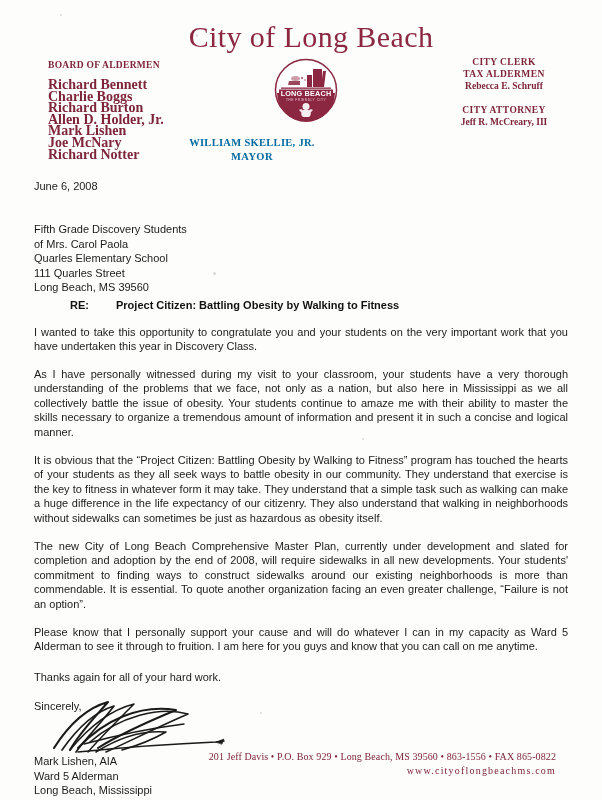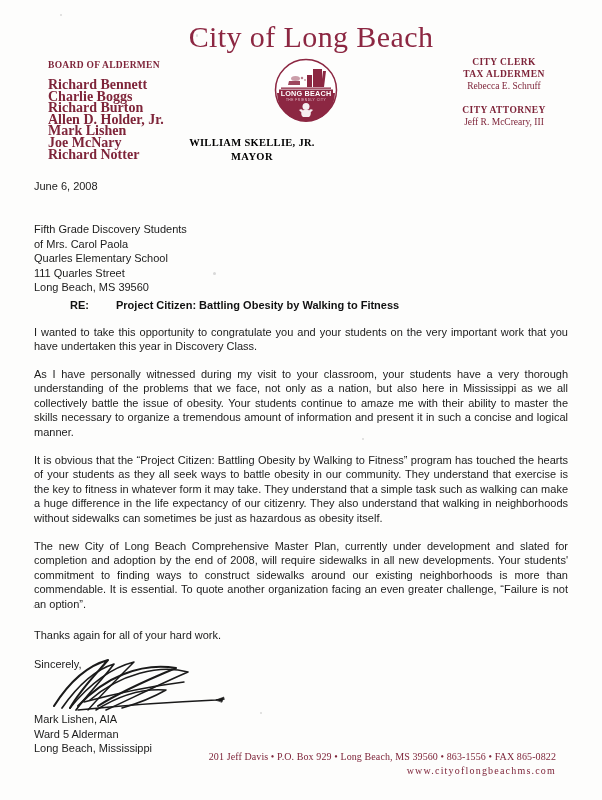--- a/index.html
+++ b/index.html
@@ -72,39 +72,40 @@
     font-size: 9.5px;
     font-weight: bold;
     letter-spacing: 0.4px;
     line-height: 12px;
     white-space: nowrap;
   }
   .right-name {
     font-size: 9.5px;
     line-height: 13px;
     white-space: nowrap;
+    font-weight: bold;
   }
   .right-gap { height: 11px; }
 
   
   .seal-wrap {
     position: absolute;
     top: 58px;
     left: 50%;
     transform: translateX(-50%);
     width: 64px;
     height: 64px;
   }
   .mayor-block {
     position: absolute;
     top: 136px;
     left: 0;
     width: 484px;
     text-align: center;
-    color: #000000;
+    color: #0369a1;
     font-family: "Liberation Serif", serif;
   }
   .mayor-name {
     font-size: 10.5px;
     font-weight: bold;
     letter-spacing: 0.3px;
     line-height: 14px;
     white-space: nowrap;
   }
   .mayor-role {
@@ -288,20 +289,21 @@
     </div>
 
     <div class="re-row">
       <span class="re-label">RE:</span><span>Project Citizen:  Battling Obesity by Walking to Fitness</span>
     </div>
 
     <p class="para">I wanted to take this opportunity to congratulate you and your students on the very important work that you have undertaken this year in Discovery Class.</p>
     <p class="para">As I have personally witnessed during my visit to your classroom, your students have a very thorough understanding of the problems that we face, not only as a nation, but also here in Mississippi as we all collectively battle the issue of obesity.    Your students continue to amaze me with their ability to master the skills necessary to organize a tremendous amount of information and present it in such a concise and logical manner.</p>
     <p class="para">It is obvious that the “Project Citizen:  Battling Obesity by Walking to Fitness” program has touched the hearts of your students as they all seek ways to battle obesity in our community.  They understand that exercise is the key to fitness in whatever form it may take.  They understand that a simple task such as walking can make a huge difference in the life expectancy of our citizenry.  They also understand that walking in neighborhoods without sidewalks can sometimes be just as hazardous as obesity itself.</p>
     <p class="para">The new City of Long Beach Comprehensive Master Plan, currently under development and slated for completion and adoption by the end of 2008, will require sidewalks in all new developments.  Your students' commitment to finding ways to construct sidewalks around our existing neighborhoods is more than commendable.  It is essential.  To quote another organization facing an even greater challenge, “Failure is not an option”.</p>
+    <p class="para para-last">Please know that I personally support your cause and will do whatever I can in my capacity as Ward 5 Alderman to see it through to fruition.  I am here for you guys and know that you can call on me anytime.</p>
 
     <div class="thanks">Thanks again for all of your hard work.</div>
 
     <div class="sincerely">Sincerely,</div>
 
     <div class="sig-area">
       <svg class="sig-svg" width="220" height="58" viewBox="0 0 220 58">
         <g fill="none" stroke="#1a1a1a" stroke-linecap="round" stroke-linejoin="round">
           <path d="M6 50 C20 28, 38 10, 60 4 C48 18, 32 34, 22 52" stroke-width="2.1"></path>
           <path d="M14 52 C28 32, 46 14, 66 8 C54 24, 38 40, 28 54" stroke-width="1.7"></path>

